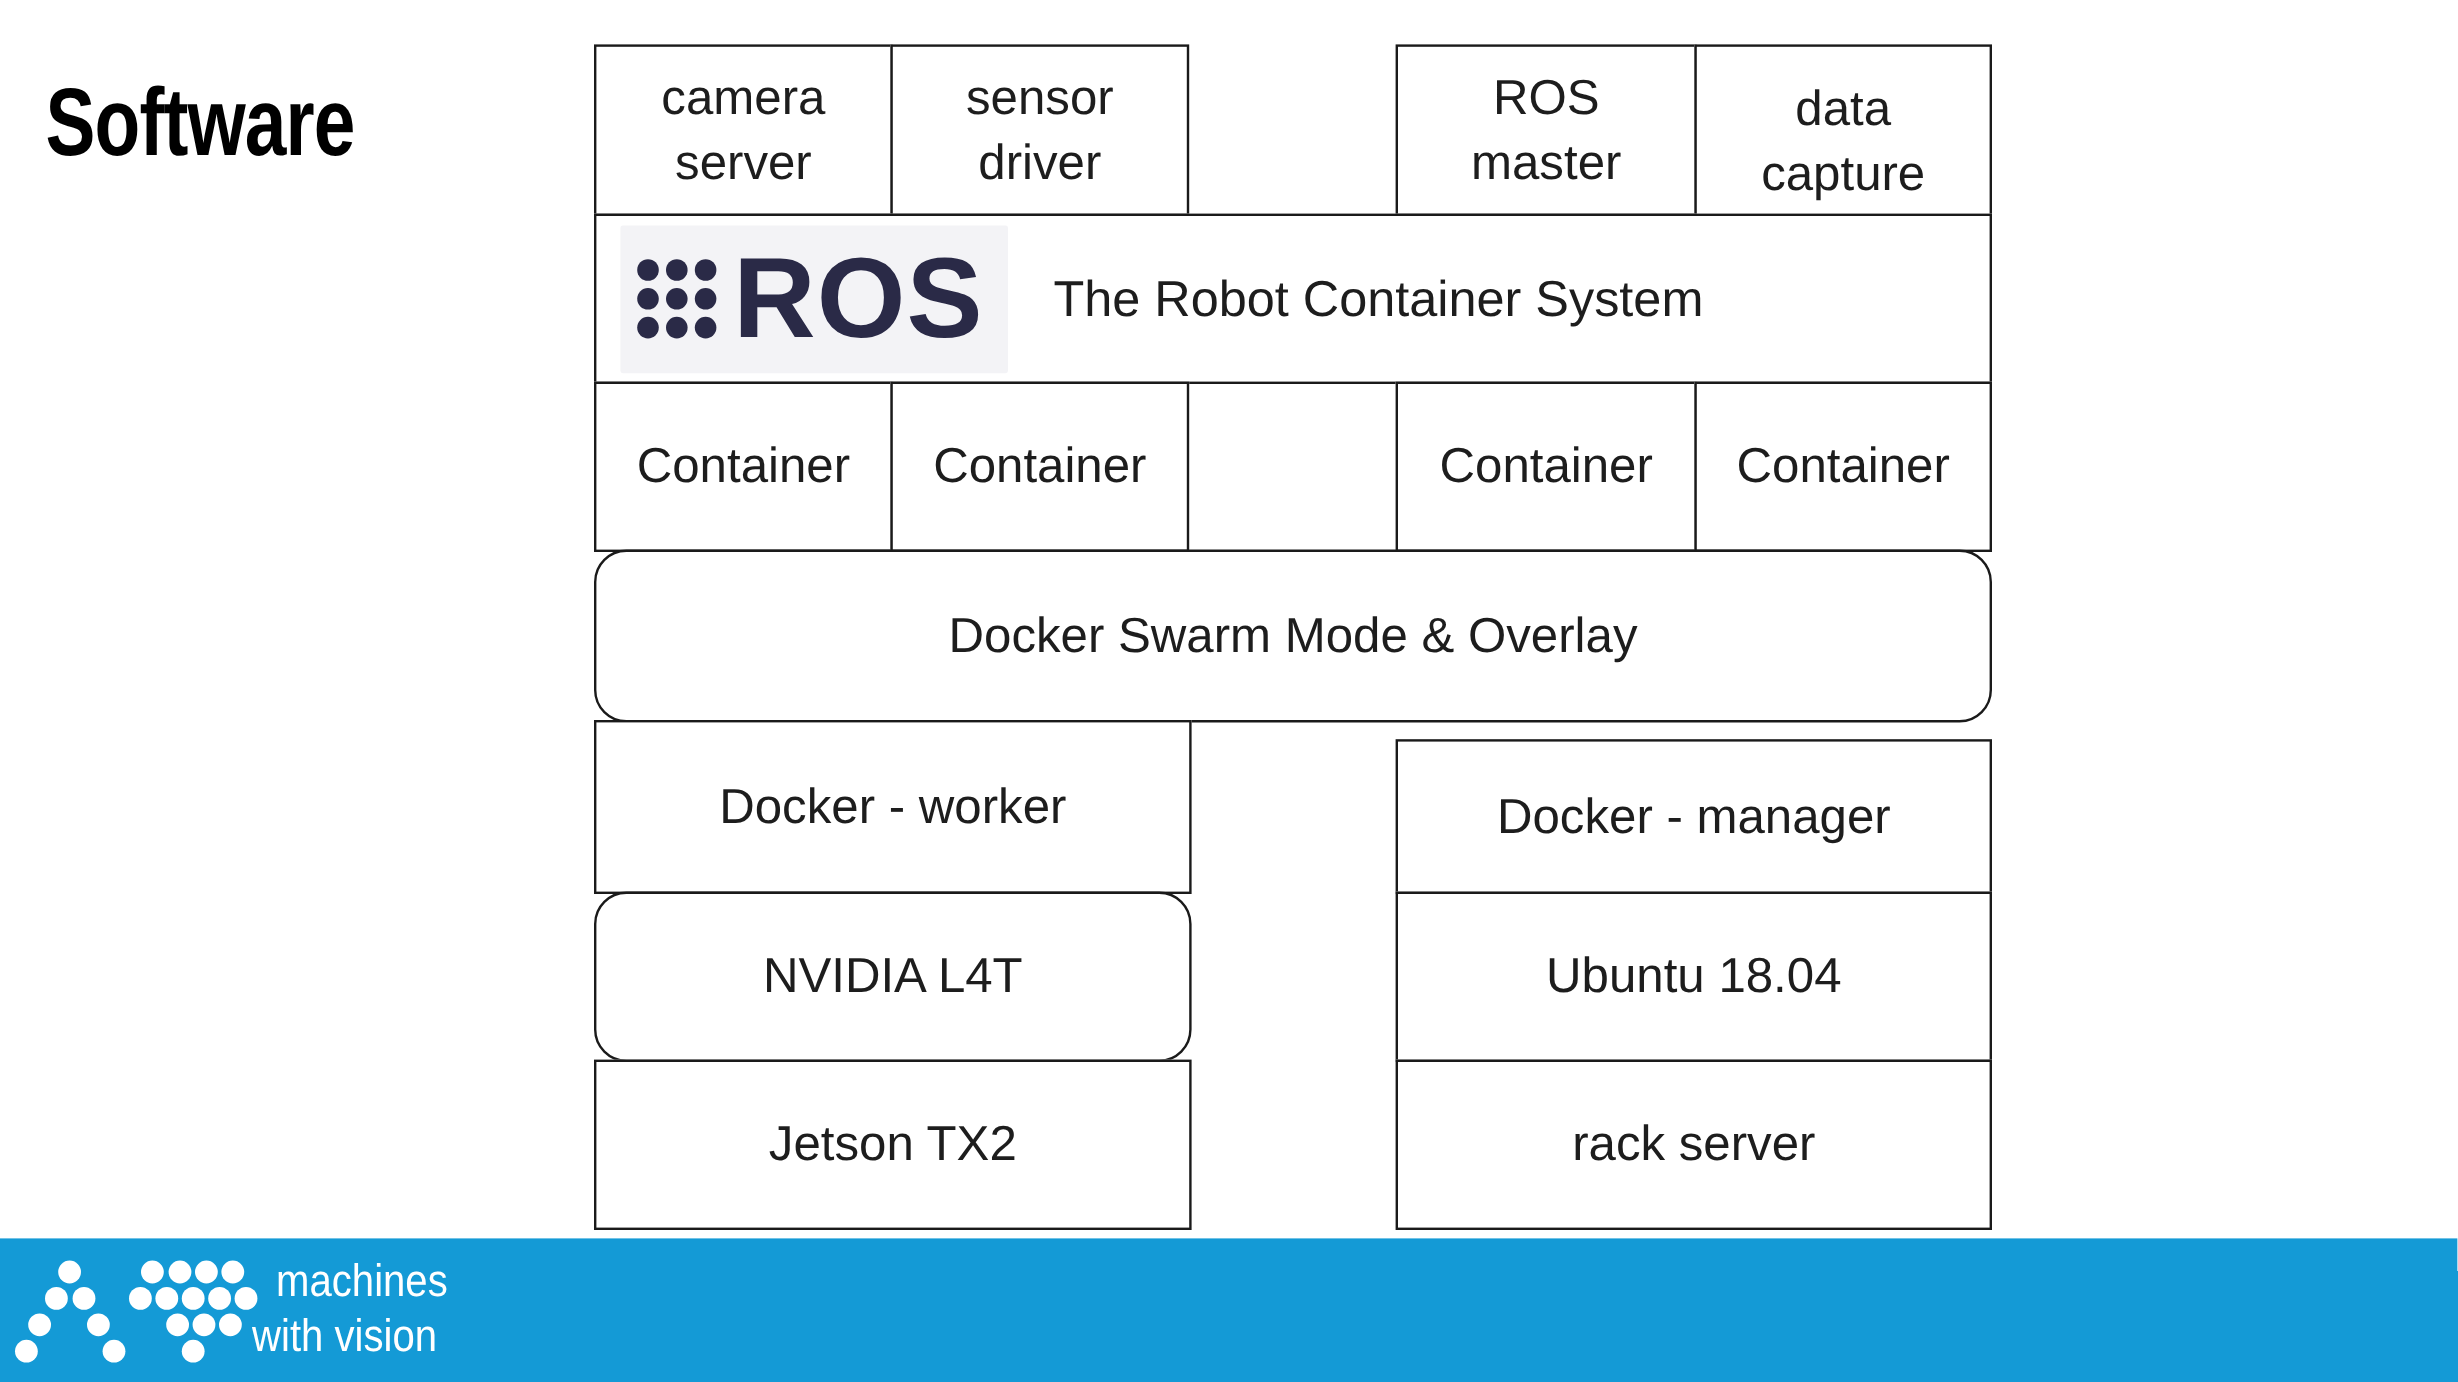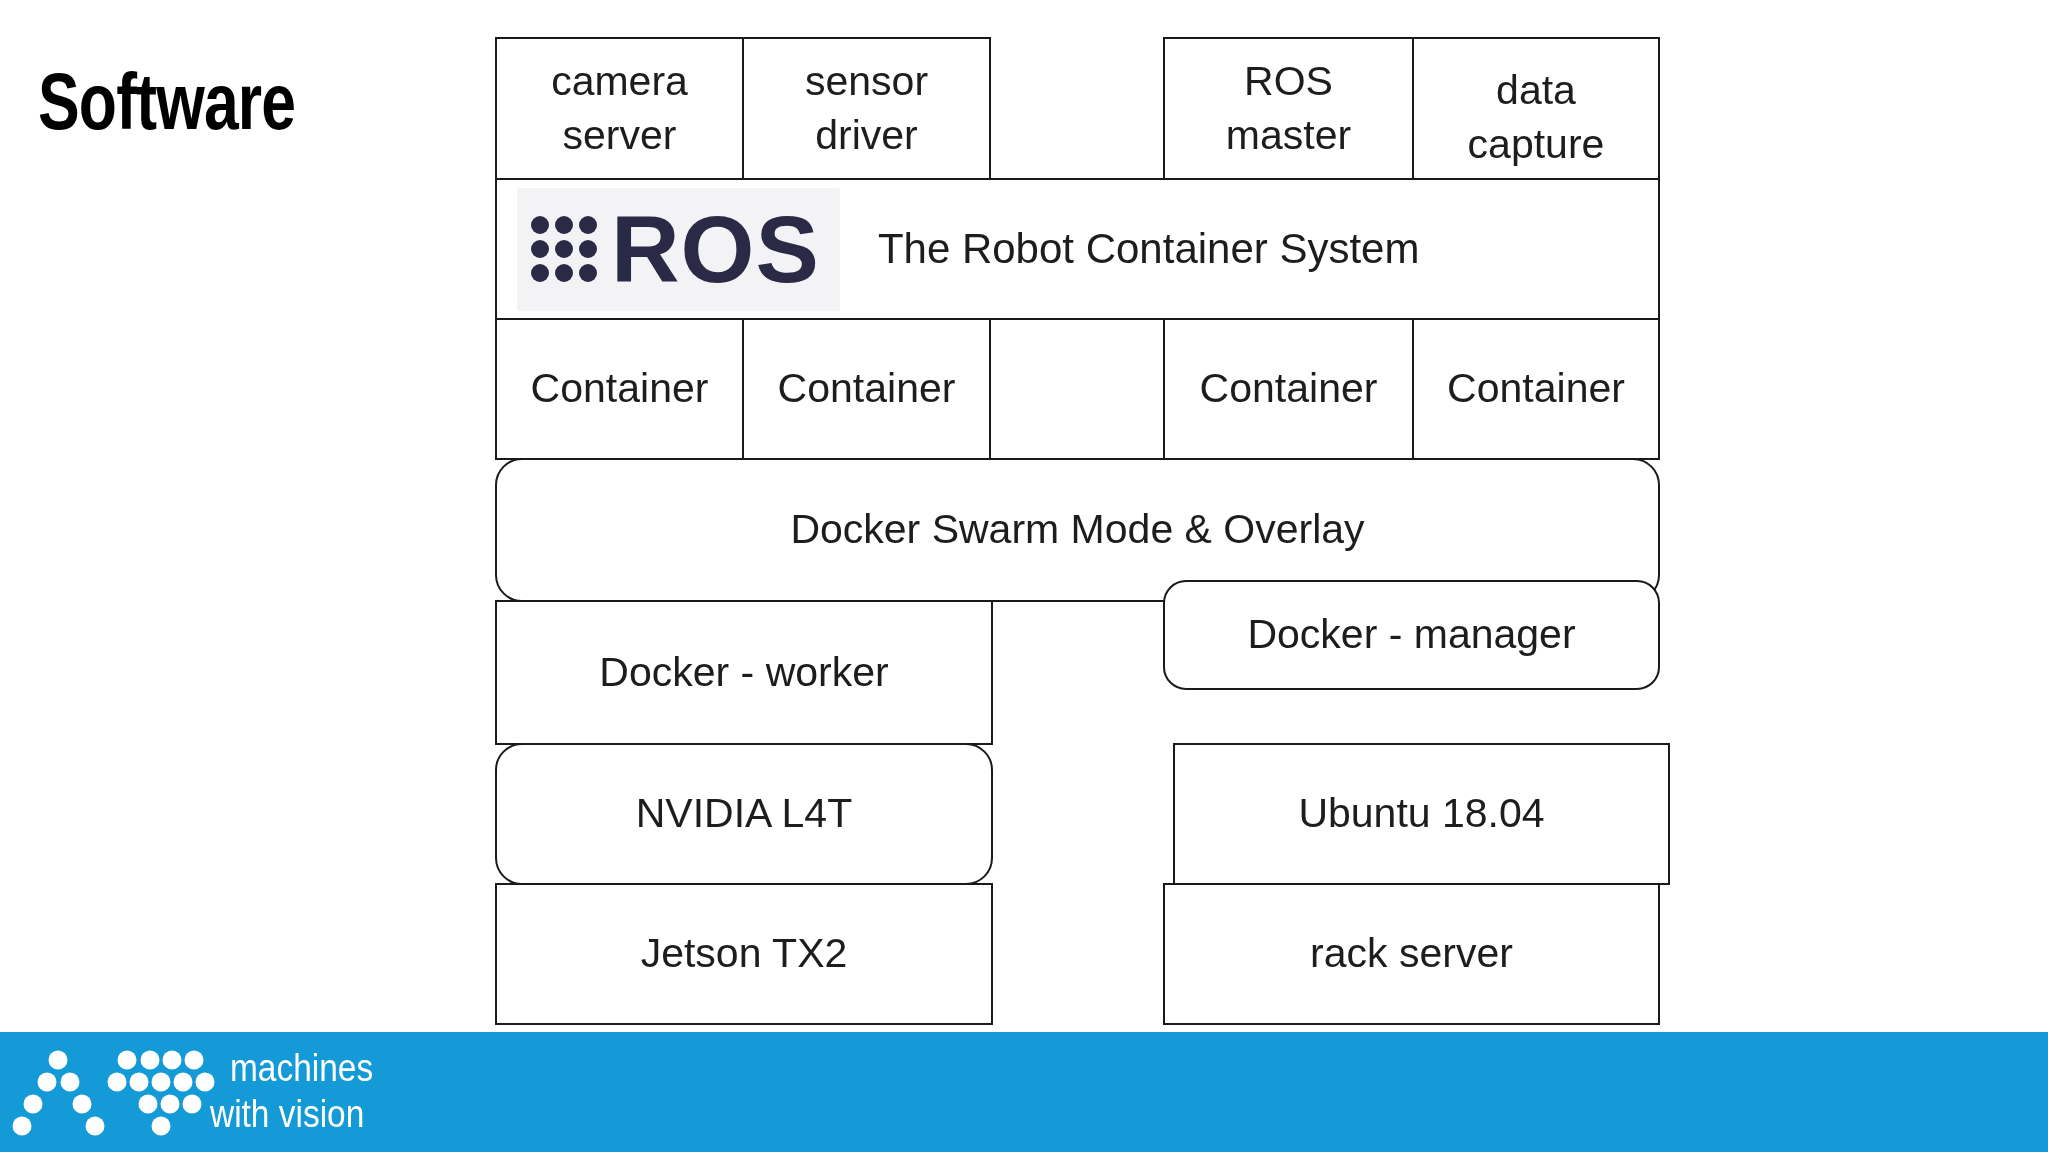--- a/index.html
+++ b/index.html
@@ -25,23 +25,23 @@
             padding-left:20px;}
   
   .b-c1{left:495px;top:318px;width:249px;height:142px;}
   .b-c2{left:742px;top:318px;width:249px;height:142px;}
   .b-c3{left:1163px;top:318px;width:251px;height:142px;}
   .b-c4{left:1412px;top:318px;width:248px;height:142px;}
   
   .b-swarm{left:495px;top:458px;width:1165px;height:144px;border-radius:27px;}
   
   .b-dw{left:495px;top:600px;width:498px;height:145px;}
-  .b-dm{left:1163px;top:580px;width:497px;height:110px;border-radius:23px;}
+  .b-dm{left:1163px;top:616px;width:497px;height:129px;}
   .b-l4t{left:495px;top:743px;width:498px;height:142px;border-radius:27px;}
-  .b-ubu{left:1163px;top:743px;width:497px;height:142px;margin-left:10px;}
+  .b-ubu{left:1163px;top:743px;width:497px;height:142px;}
   .b-jet{left:495px;top:883px;width:498px;height:142px;}
   .b-rack{left:1163px;top:883px;width:497px;height:142px;}
 
   
   .ros-logo{display:flex;align-items:center;gap:14px;background:#f3f3f6;
             padding:14px 20px 14px 14px;border-radius:2px;}
   .ros-dots{display:grid;grid-template-columns:repeat(3,18px);grid-auto-rows:18px;
             gap:6px;}
   .ros-dots i{width:18px;height:18px;border-radius:50%;
               background:var(--ros-navy,#2a2a47);display:block;}

